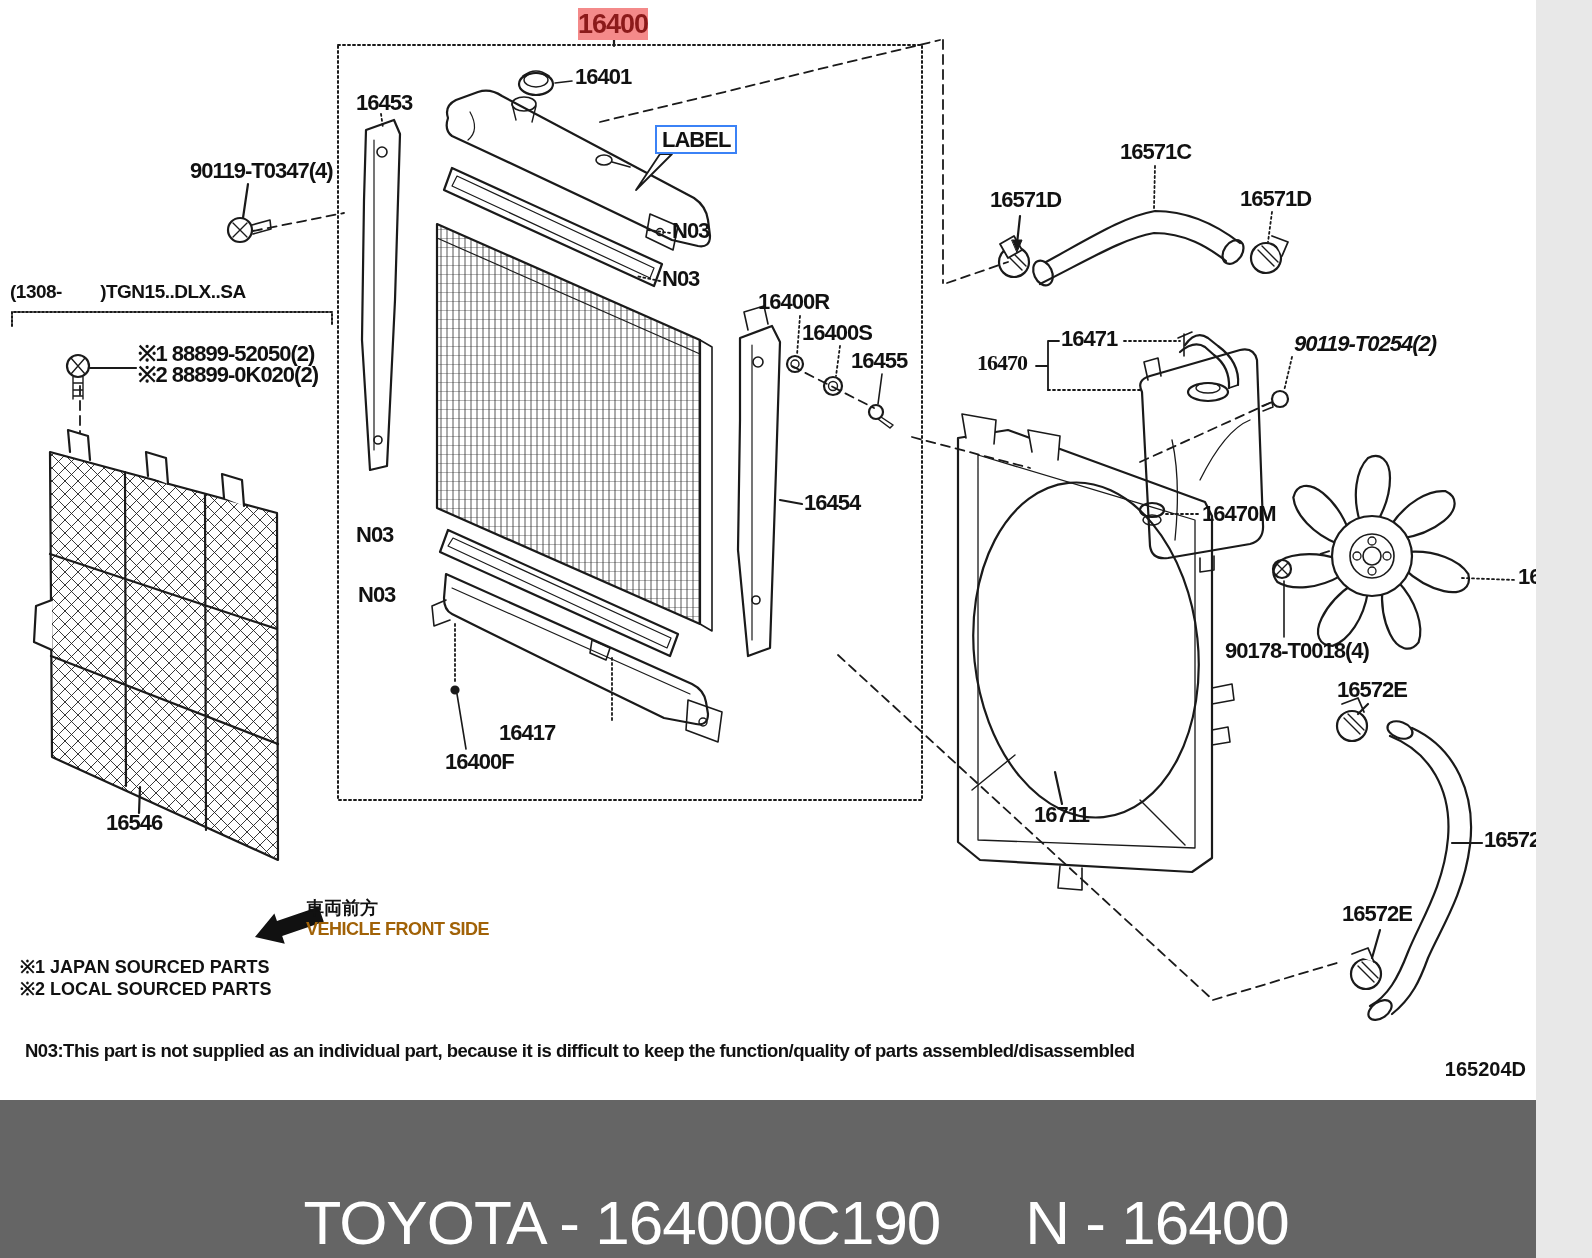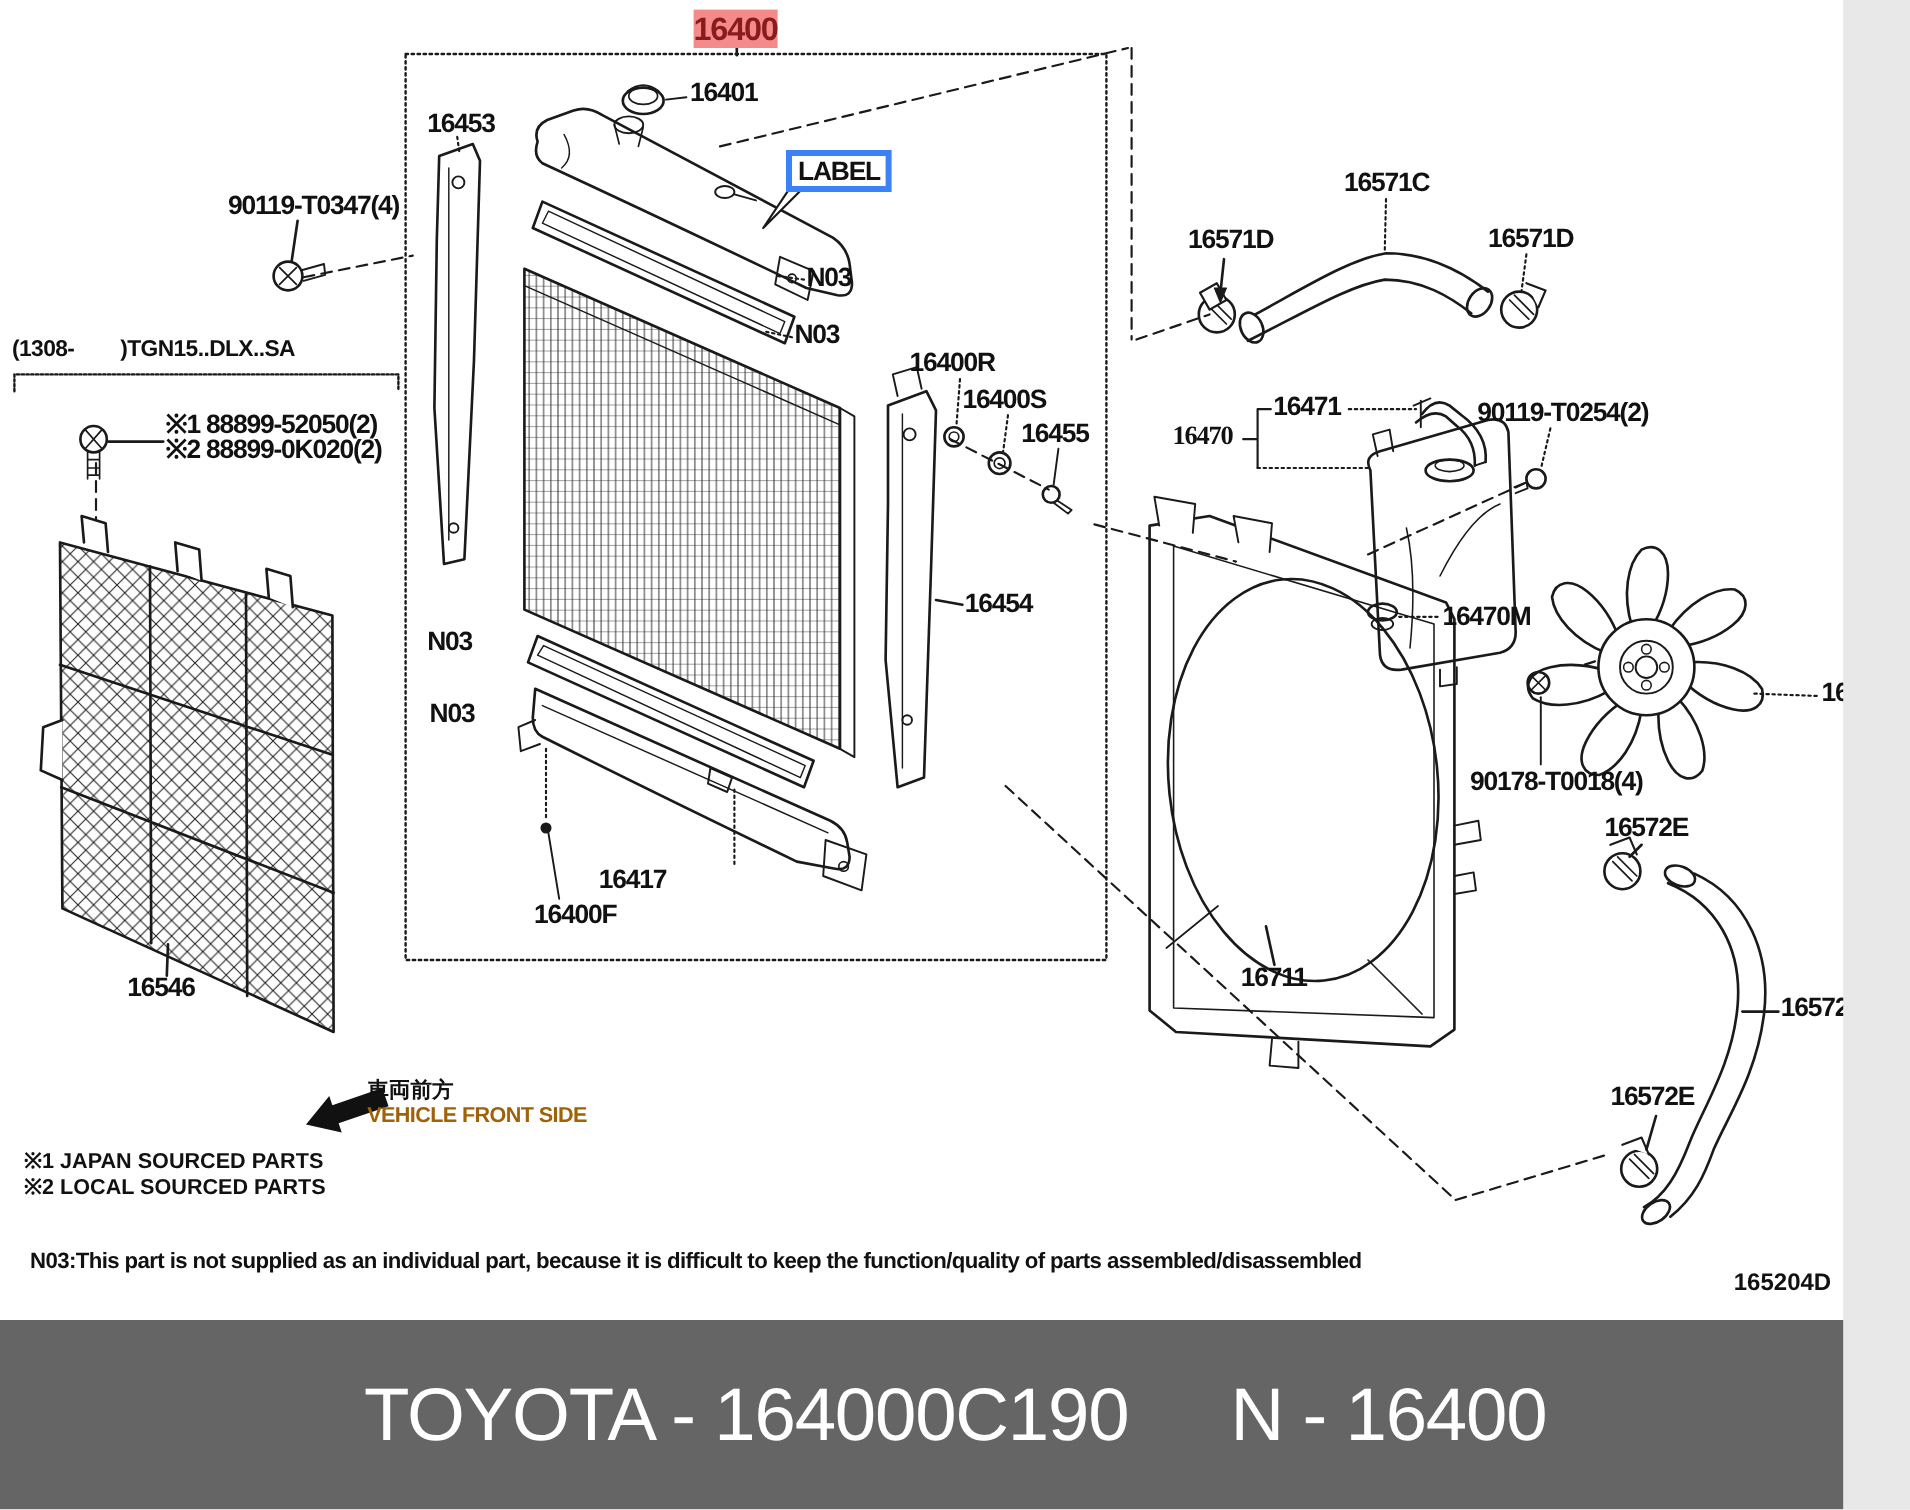--- a/index.html
+++ b/index.html
@@ -6,36 +6,36 @@
   #stage{
     position:relative;width:1536px;height:1258px;background:#ffffff;
     font-family:"Liberation Sans",sans-serif;overflow:hidden;
   }
   #lineart{position:absolute;left:0;top:0;}
   .plabel{
     position:absolute;font:bold 22px "Liberation Sans",sans-serif;
     letter-spacing:-1px;color:#111;white-space:pre;line-height:1;
   }
   .plabel.boxed{
-    border:5px solid #3b82f6;padding:2px 5px 1px 5px;background:#fff;
+    border:2px solid #3b82f6;padding:2px 5px 1px 5px;background:#fff;
   }
   .plabel.small{font-size:19px;letter-spacing:-0.5px;}
   #highlight-16400{
     position:absolute;left:578px;top:8px;width:70px;height:32px;
     background:#f48a8a;color:#8b1a1a;font:bold 27px "Liberation Sans",sans-serif;
     letter-spacing:-1px;display:flex;align-items:center;justify-content:center;
   }
   .legend-line{position:absolute;font:bold 18px "Liberation Sans",sans-serif;color:#111;white-space:pre;line-height:1;}
   #direction-jp{position:absolute;left:306px;top:896px;font:bold 18px "Liberation Sans",sans-serif;color:#111;}
   #direction-en{position:absolute;left:306px;top:919px;font:bold 18px "Liberation Sans",sans-serif;letter-spacing:-0.5px;color:#a16207;}
   #supply-note{position:absolute;left:25px;top:1040px;font:18.5px "Liberation Sans",sans-serif;font-weight:bold;letter-spacing:-0.5px;color:#111;white-space:pre;}
   #diagram-code{position:absolute;right:10px;top:1058px;font:bold 20px "Liberation Sans",sans-serif;color:#111;}
   #footer{
     position:absolute;left:0;top:1100px;width:1592px;height:158px;
-    display:flex;align-items:center;justify-content:center;gap:85px;
+    display:flex;align-items:flex-end;justify-content:center;gap:85px;
   }
   #footer span{font:400 62px "Liberation Sans",sans-serif;letter-spacing:-1px;}
 </style>
 </head>
 <body>
 
 <div id="stage">
 
   <svg id="lineart" width="1592" height="1100" viewBox="0 0 1592 1100">
     <defs>
@@ -253,21 +253,21 @@
       <div class="plabel" style="left: 758px; top: 291px;">16400R</div>
       <div class="plabel" style="left: 802px; top: 322px;">16400S</div>
       <div class="plabel" style="left: 851px; top: 350px;">16455</div>
       <div class="plabel" style="left: 138px; top: 343px;">※1 88899-52050(2)</div>
       <div class="plabel" style="left: 138px; top: 364px;">※2 88899-0K020(2)</div>
       <div class="plabel" style="left: 1120px; top: 141px;">16571C</div>
       <div class="plabel" style="left: 990px; top: 189px;">16571D</div>
       <div class="plabel" style="left: 1240px; top: 188px;">16571D</div>
       <div class="plabel" style="left: 977px; top: 352px; font-family: Liberation Serif, serif;">16470</div>
       <div class="plabel" style="left: 1061px; top: 328px;">16471</div>
-      <div class="plabel" style="left: 1231px; top: 333px;">90119-T0254(2)</div>
+      <div class="plabel" style="left: 1294px; top: 333px; font-style: italic;">90119-T0254(2)</div>
       <div class="plabel" style="left: 1202px; top: 503px;">16470M</div>
       <div class="plabel" style="left: 1518px; top: 566px;">16361</div>
       <div class="plabel" style="left: 1225px; top: 640px;">90178-T0018(4)</div>
       <div class="plabel" style="left: 1337px; top: 679px;">16572E</div>
       <div class="plabel" style="left: 1484px; top: 829px;">16572D</div>
       <div class="plabel" style="left: 1342px; top: 903px;">16572E</div>
       <div class="plabel" style="left: 804px; top: 492px;">16454</div>
       <div class="plabel" style="left: 356px; top: 524px;">N03</div>
       <div class="plabel" style="left: 358px; top: 584px;">N03</div>
       <div class="plabel" style="left: 499px; top: 722px;">16417</div>

